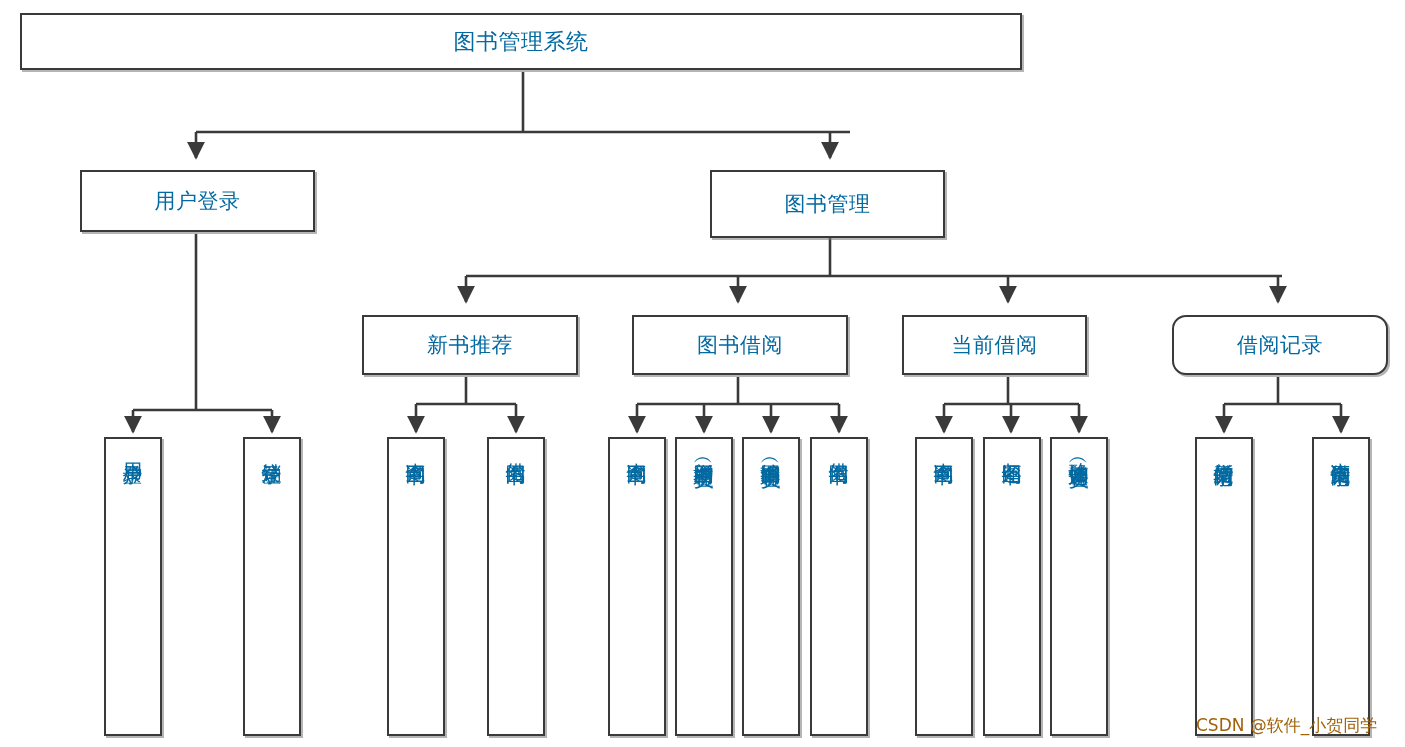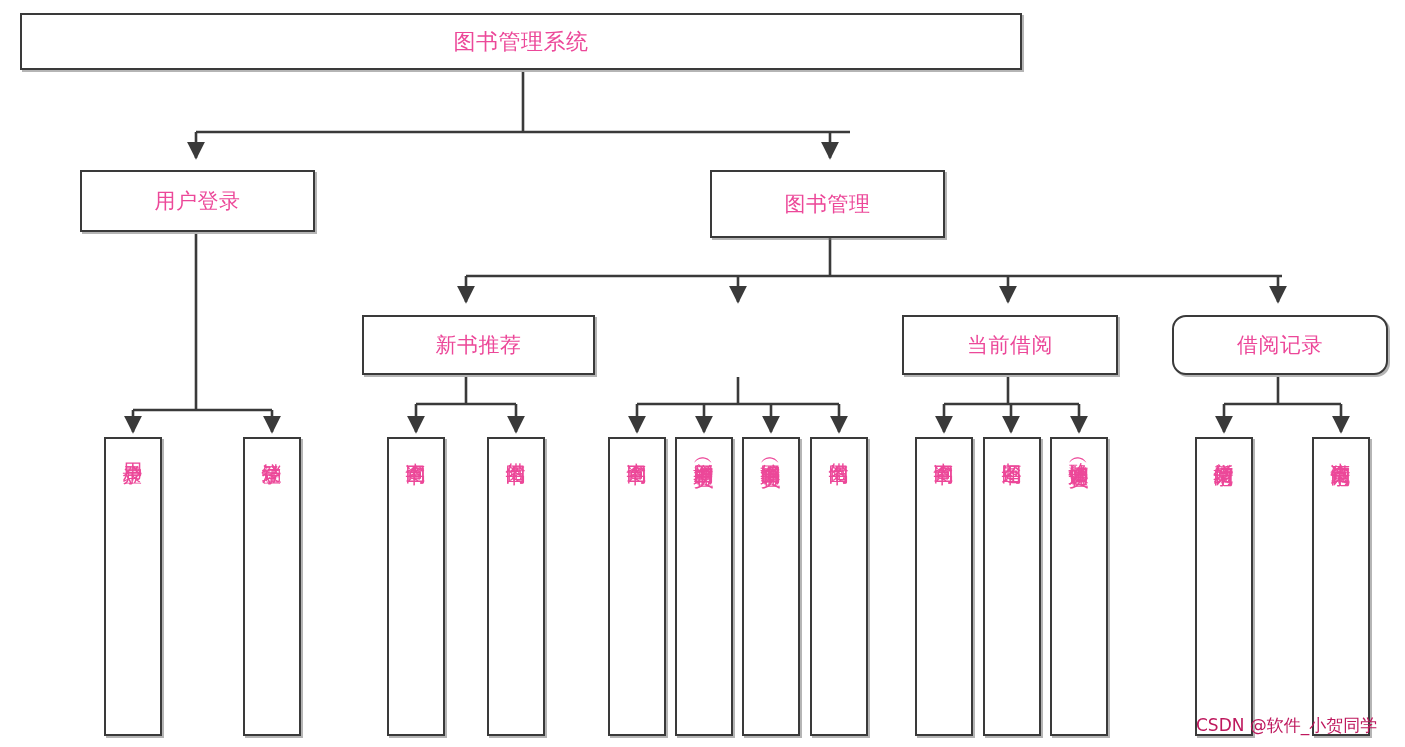--- a/index.html
+++ b/index.html
@@ -27,21 +27,21 @@
     box-sizing: border-box;
     background: #ffffff;
     border: 2px solid #3a3a3a;
     box-shadow: 2px 2px 0 0 rgba(120,120,120,0.55);
     display: flex;
     align-items: center;
     justify-content: center;
     z-index: 2;
   }
   .node-label {
-    color: #ec4899;
+    color: #0369a1;
     font-size: 21px;
     line-height: 1.25;
     letter-spacing: 0.5px;
     white-space: nowrap;
   }
   .node.root .node-label { font-size: 22px; }
   .node.leaf {
     align-items: flex-start;
     padding-top: 8px;
   }
@@ -52,21 +52,21 @@
     line-height: 1.1;
     letter-spacing: 1px;
     white-space: normal;
     max-height: 100%;
   }
   #watermark {
     position: absolute;
     left: 1196px;
     top: 714px;
     font-size: 17px;
-    color: #be185d;
+    color: #a16207;
     white-space: nowrap;
     z-index: 5;
     font-family: "DejaVu Sans", "Liberation Sans", sans-serif;
   }
 </style>
 </head>
 <body>
 
 <div id="canvas">
 
@@ -124,24 +124,27 @@
     <span class="node-label">图书管理系统</span>
   </div>
 
   <div class="node" style="left:80px; top:170px; width:235px; height:62px;">
     <span class="node-label">用户登录</span>
   </div>
   <div class="node" style="left:710px; top:170px; width:235px; height:68px;">
     <span class="node-label">图书管理</span>
   </div>
 
-  <div class="node" style="left:362px; top:315px; width:233px; height:60px;">
+  <div class="node" style="left:362px; top:315px; width:216px; height:60px;">
     <span class="node-label">新书推荐</span>
   </div>
-  <div class="node" style="left:902px; top:315px; width:216px; height:60px;">
+  <div class="node" style="left:632px; top:315px; width:216px; height:60px;">
+    <span class="node-label">图书借阅</span>
+  </div>
+  <div class="node" style="left:902px; top:315px; width:185px; height:60px;">
     <span class="node-label">当前借阅</span>
   </div>
   <div class="node" style="left:1172px; top:315px; width:216px; height:60px;border-radius:14px;">
     <span class="node-label">借阅记录</span>
   </div>
 
   <div class="node leaf" style="left:104px; top:437px; width:58px; height:299px;">
     <span class="node-label">用户登录</span>
   </div>
   <div class="node leaf" style="left:243px; top:437px; width:58px; height:299px;">

